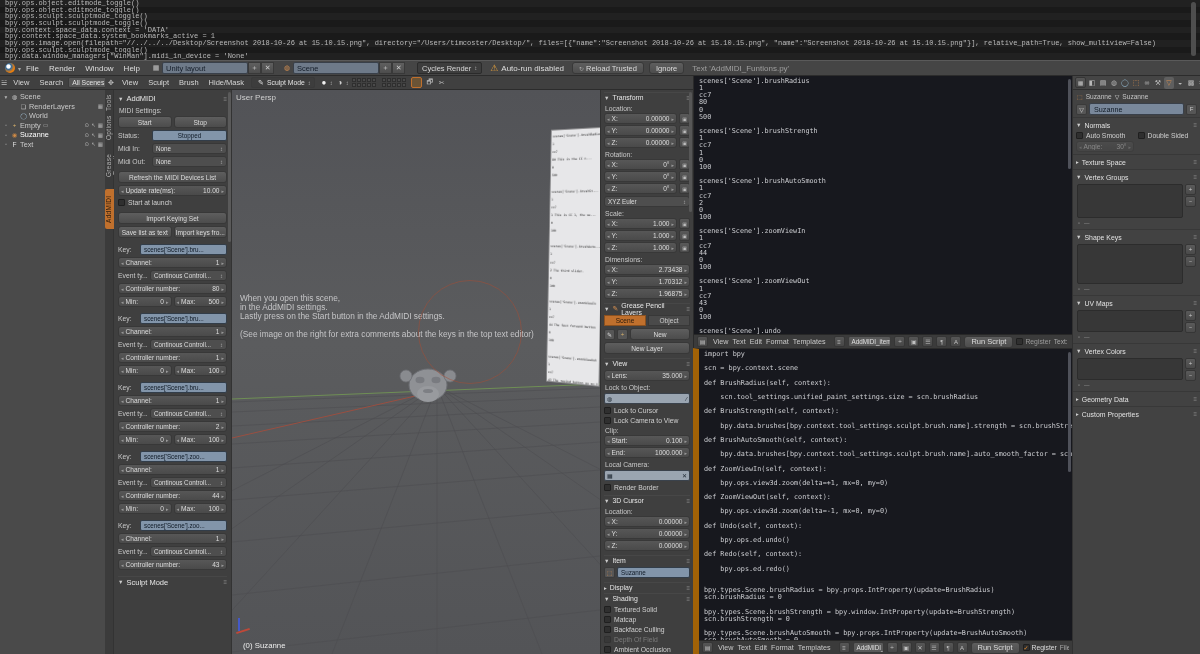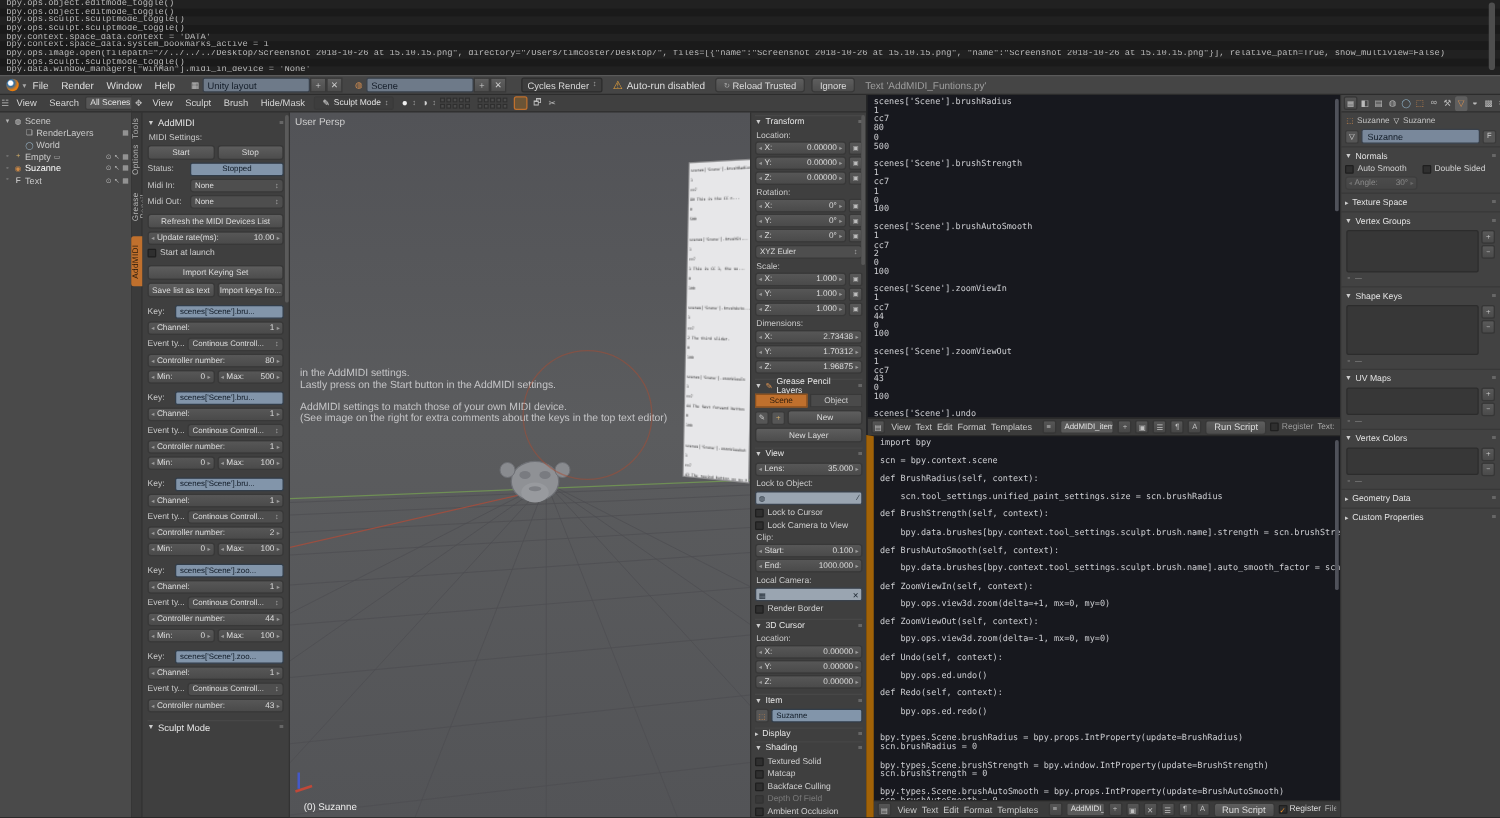--- a/index.html
+++ b/index.html
@@ -610,24 +610,24 @@
         <line x1="0" y1="410" x2="368" y2="380"></line>
       <line x1="0" y1="452" x2="368" y2="418"></line>
         <line x1="0" y1="505" x2="368" y2="466"></line>
       <line x1="0" y1="562" x2="368" y2="520"></line>
     </g>
     <line x1="0" y1="309" x2="368" y2="294" stroke="#6f8f55" stroke-width="1"></line>
     <line x1="205" y1="301" x2="0" y2="348" stroke="#9a4f41" stroke-width="1"></line>
   </svg>
   <div id="vp-label">User Persp</div>
   <div id="vp-instructions">
+      <div class="iline">When you open this scene,</div>
       <div class="iline">in the AddMIDI settings.</div>
       <div class="iline">Lastly press on the Start button in the AddMIDI settings.</div>
       <div class="iline">&nbsp;</div>
-      <div class="iline">AddMIDI settings to match those of your own MIDI device.</div>
       <div class="iline">(See image on the right for extra comments about the keys in the top text editor)</div>
     </div>
   <svg width="60" height="50" style="position:absolute;left:166px;top:270px">
     <ellipse cx="30" cy="25" rx="19" ry="16" fill="#8f9195" stroke="#6e7075" stroke-width="1"></ellipse>
     <circle cx="8" cy="16" r="6" fill="#898b8f" stroke="#6e7075" stroke-width="0.8"></circle>
     <circle cx="52" cy="16" r="6" fill="#898b8f" stroke="#6e7075" stroke-width="0.8"></circle>
     <ellipse cx="22" cy="20" rx="4.5" ry="3.2" fill="#797b80"></ellipse>
     <ellipse cx="38" cy="20" rx="4.5" ry="3.2" fill="#797b80"></ellipse>
     <ellipse cx="30" cy="34" rx="11" ry="8" fill="#989a9e"></ellipse>
     <ellipse cx="30" cy="31" rx="5" ry="2" fill="#7d7f84"></ellipse>

